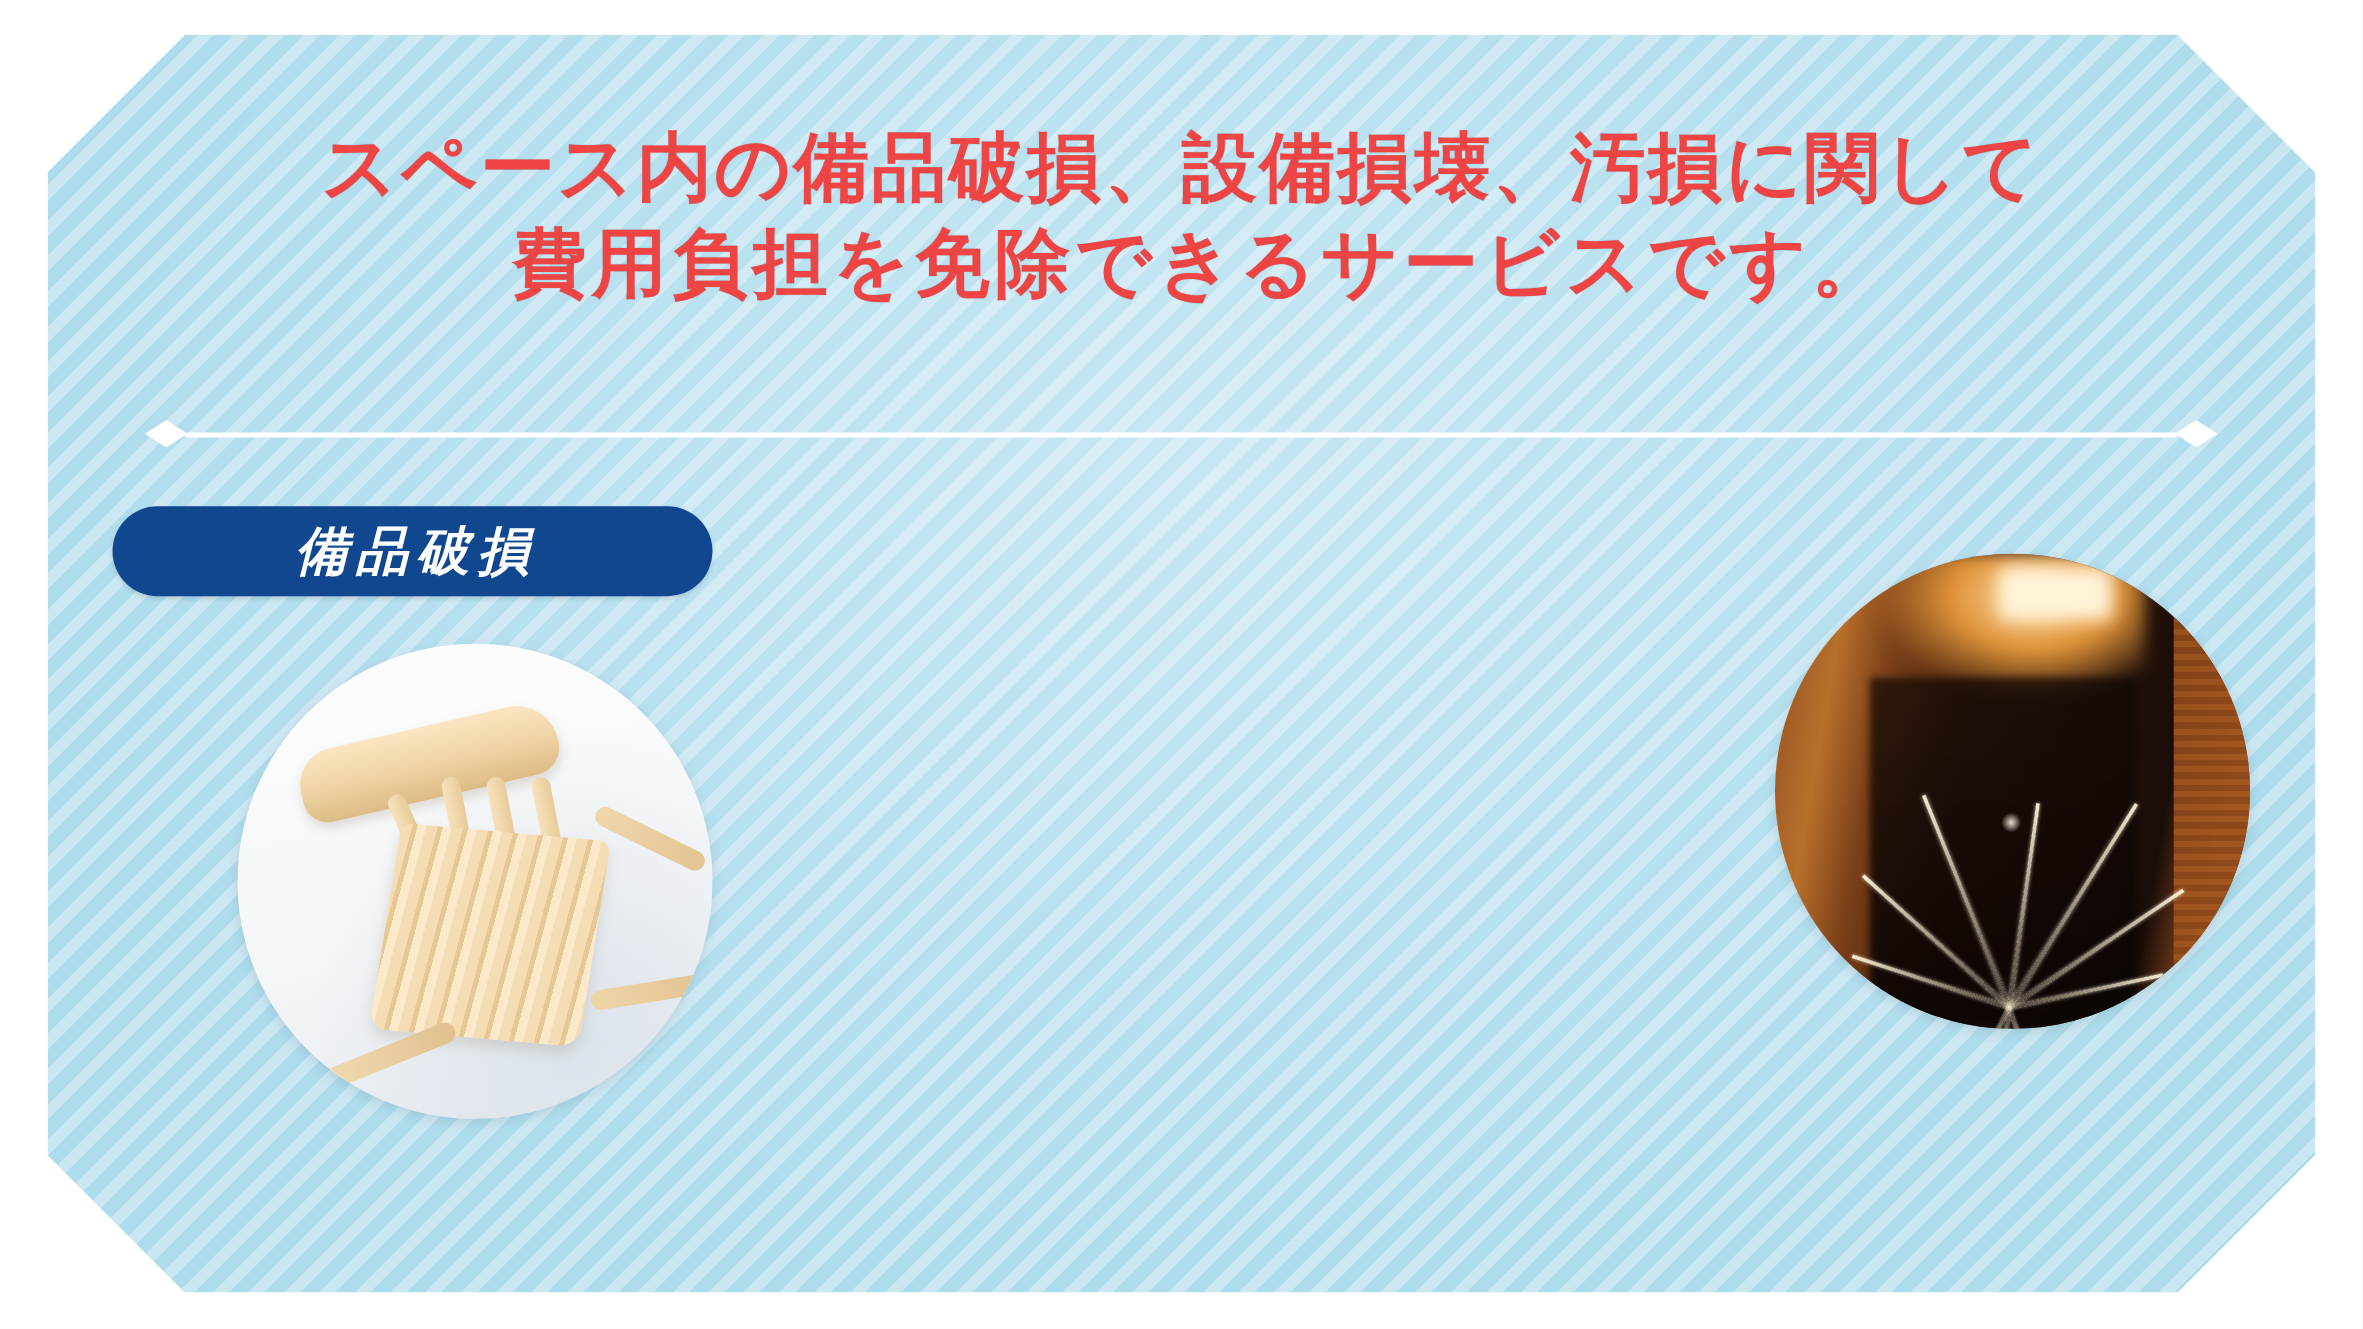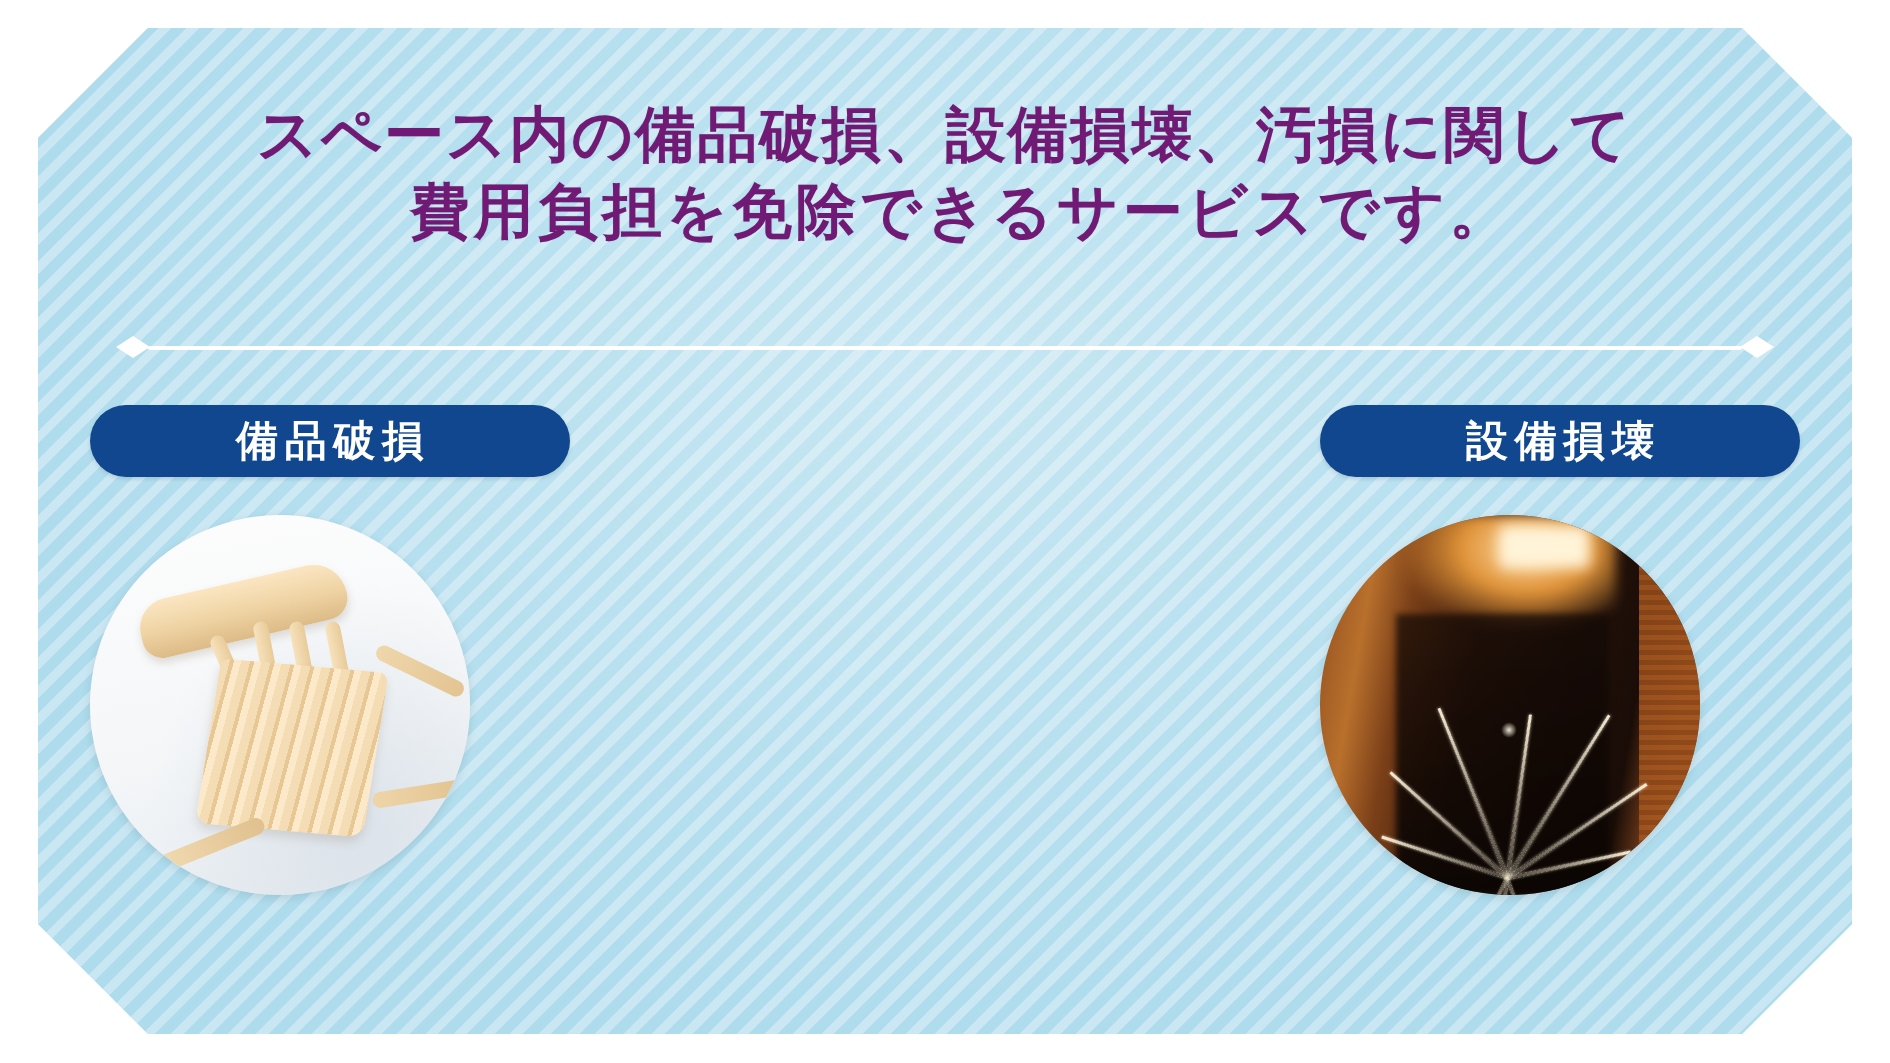--- a/index.html
+++ b/index.html
@@ -57,21 +57,21 @@
     pointer-events: none;
   }
 
   
   .heading {
     position: absolute;
     left: 0;
     right: 0;
     top: 96px;
     text-align: center;
-    color: #701a75;
+    color: #ef4444;
     font-weight: 900;
     font-size: 60px;
     line-height: 1.28;
     letter-spacing: 0.035em;
     font-family: "DejaVu Sans", "Liberation Sans", sans-serif;
     text-shadow: 0 0 1px rgba(0,0,0,0.25);
   }
   .heading .line { display: block; white-space: nowrap; }
   .heading .line2 { letter-spacing: 0.07em; margin-left: 33px; }
 
@@ -110,21 +110,22 @@
     right: 90px;
     top: 405px;
     display: flex;
     justify-content: space-between;
     align-items: flex-start;
   }
   .col {
     width: 480px;
     display: flex;
     flex-direction: column;
-    align-items: flex-start;
+    align-items: flex-end;
+    font-style: italic;
   }
 
   
   .badge {
     width: 100%;
     height: 72px;
     background: #10478f;
     border-radius: 36px;
     display: flex;
     align-items: center;
@@ -375,21 +376,20 @@
           <div class="spindle s4"></div>
           <div class="seat"></div>
           <div class="legA"></div>
           <div class="legB"></div>
           <div class="legC"></div>
         </div>
       </div>
     </div>
 
     <div class="col">
-      <div class="badge">設備損壊</div>
       <div class="photo-wrap">
         <div class="photo ph-glass">
           <div class="warm"></div>
           <div class="hotspot"></div>
           <div class="darkpane"></div>
           <div class="frameR"></div>
           <div class="crack c1"></div>
           <div class="crack c2"></div>
           <div class="crack c3"></div>
           <div class="crack c4"></div>

